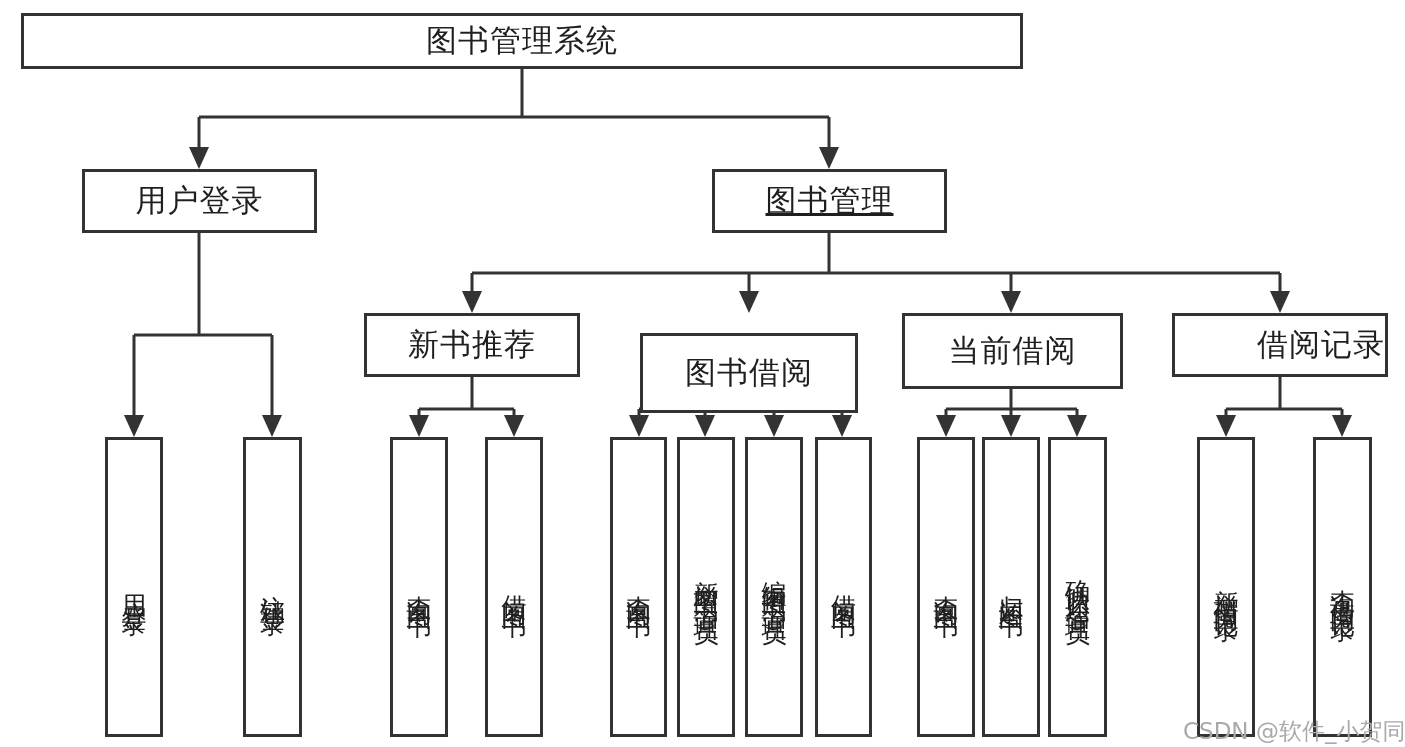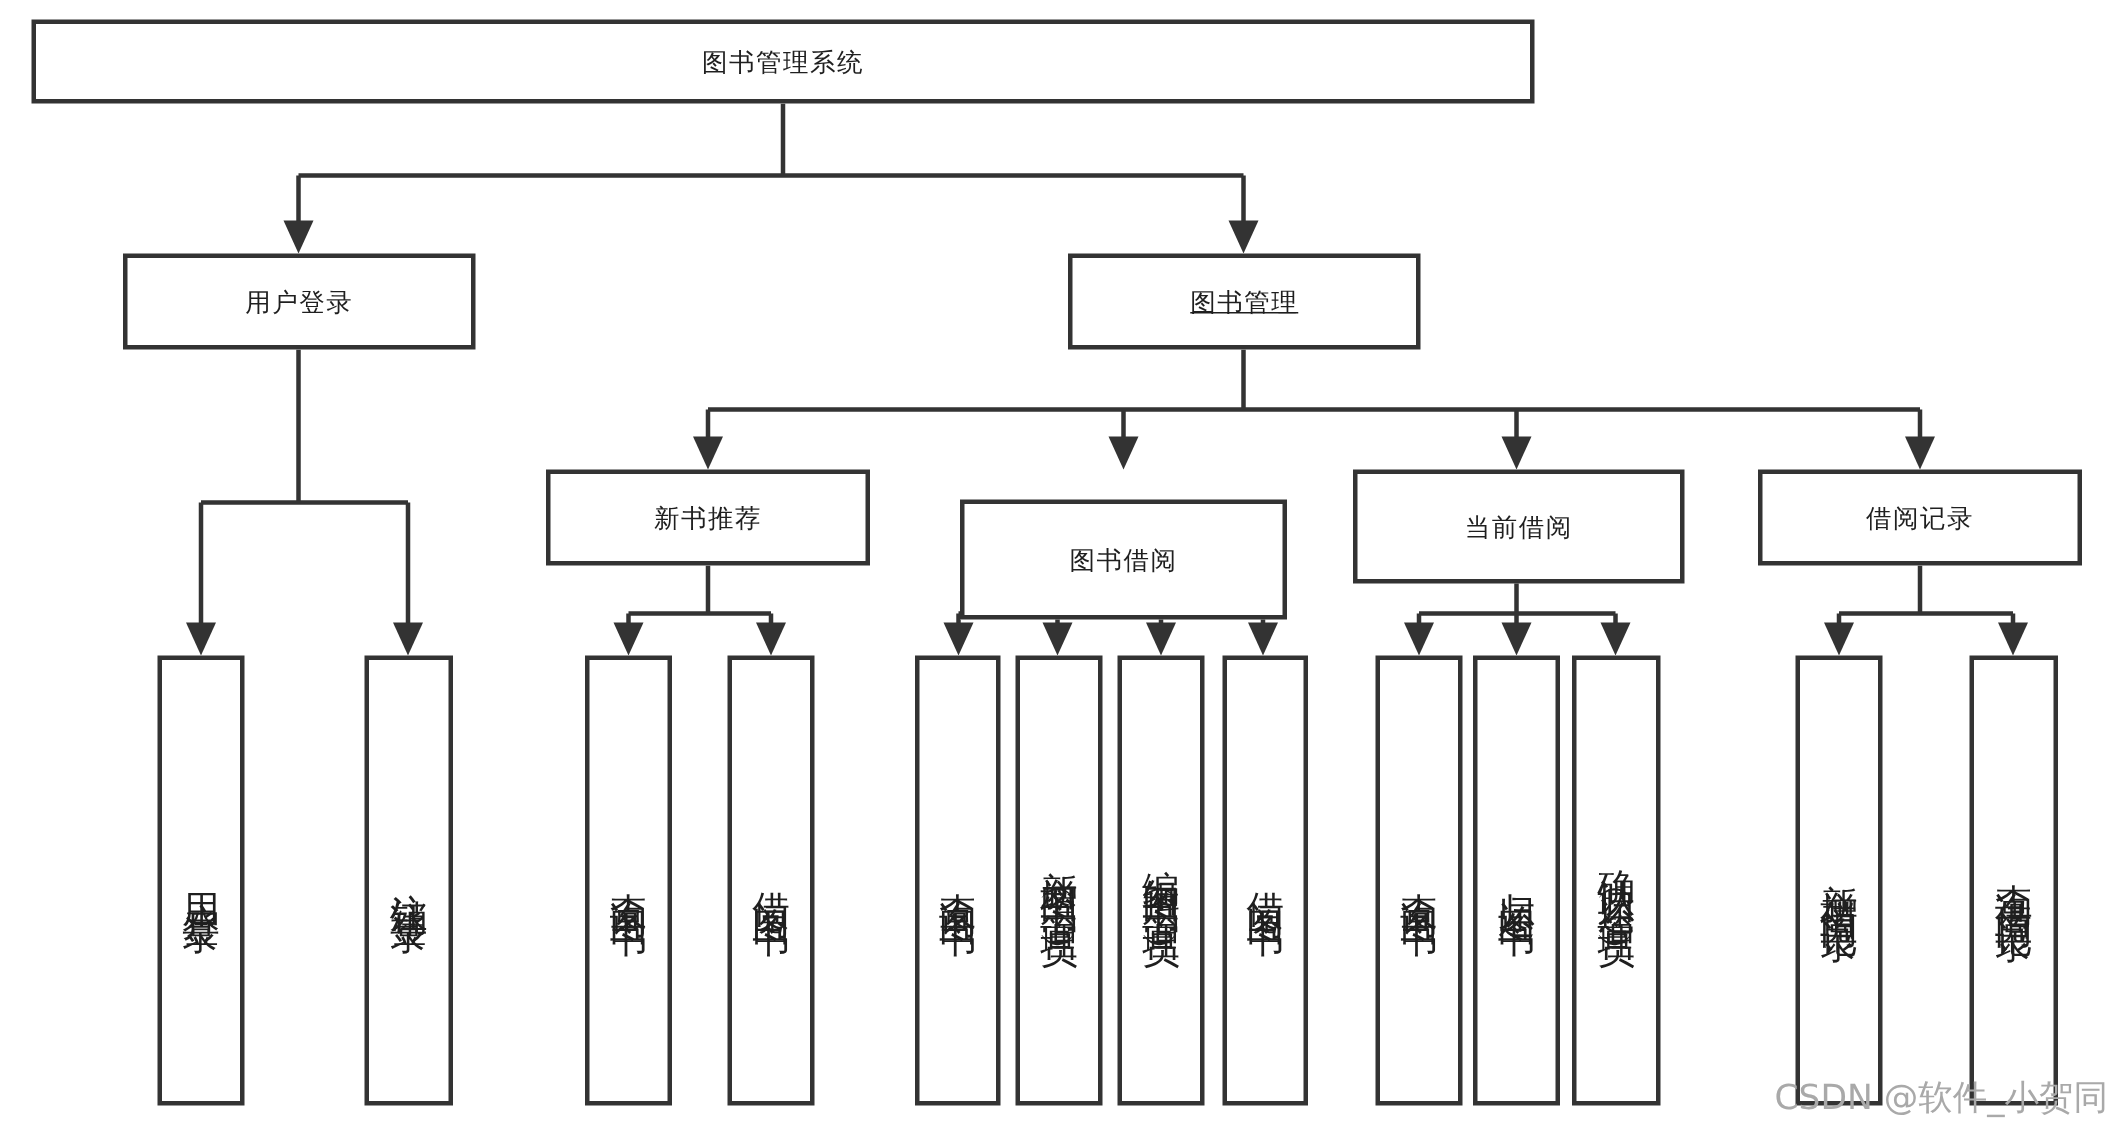--- a/index.html
+++ b/index.html
@@ -5,21 +5,21 @@
   * { margin:0; padding:0; box-sizing:border-box; }
   html,body { width:1405px; height:747px; background:#ffffff; }
   body { font-family:"DejaVu Sans", sans-serif; }
   .stage { position:relative; width:1405px; height:747px; background:#ffffff; overflow:hidden; }
   .connectors { position:absolute; left:0; top:0; }
   .node {
     position:absolute; background:#ffffff; border:3px solid #333333;
     display:flex; align-items:center; justify-content:center;
     color:#1f1f1f; text-align:center;
   }
-  .h-node { font-size:17px; letter-spacing:1px; }
+  .h-node { font-size:31px; letter-spacing:1px; }
   .leaf {
     writing-mode:vertical-rl; text-orientation:mixed;
     font-size:25px; letter-spacing:6px; line-height:1;
   }
   .leaf span { display:block; }
   .watermark {
     position:absolute; left:1183px; top:716px; z-index:5;
     color:#a9a9a9; font-size:23px; white-space:nowrap;
   }
 </style>
@@ -81,21 +81,21 @@
 
   <div class="node h-node" style="left:364px; top:313px; width:216px; height:64px;">
     <span>新书推荐</span>
   </div>
   <div class="node h-node" style="left:640px; top:313px; width:218px; height:80px;margin-top:20px;">
     <span>图书借阅</span>
   </div>
   <div class="node h-node" style="left:902px; top:313px; width:221px; height:76px;">
     <span>当前借阅</span>
   </div>
-  <div class="node h-node" style="left:1172px; top:313px; width:216px; height:64px;">
+  <div class="node h-node" style="left:1172px; top:313px; width:216px; height:64px;justify-content:flex-end;">
     <span>借阅记录</span>
   </div>
 
   <div class="node leaf" style="left:105px; top:437px; width:58px; height:300px;">
     <span>用户登录</span>
   </div>
   <div class="node leaf" style="left:243px; top:437px; width:59px; height:300px;">
     <span>注销登录</span>
   </div>
 

